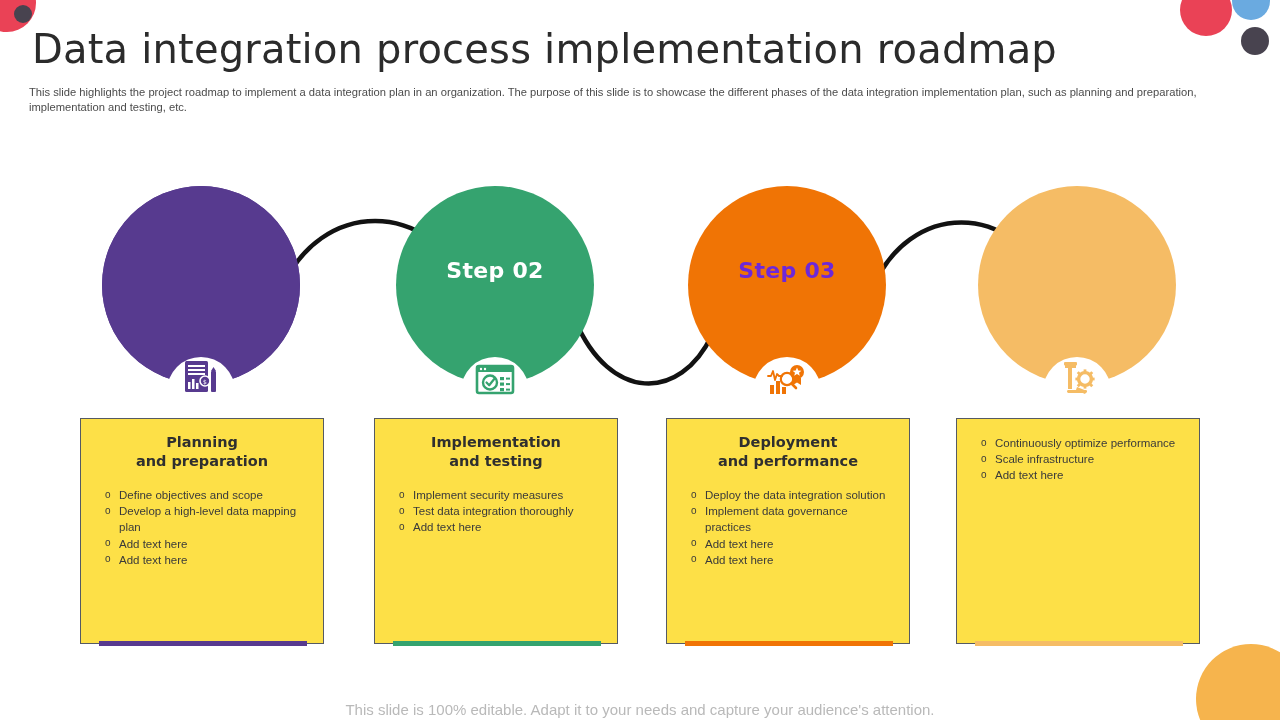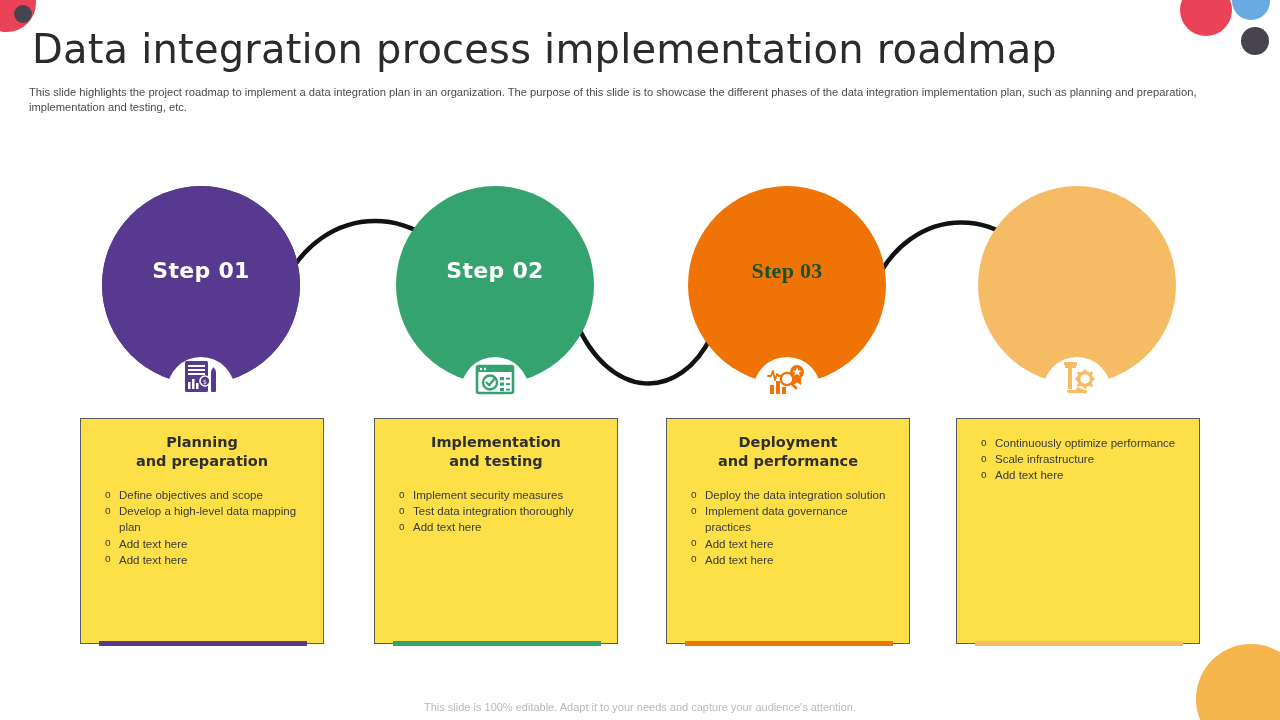--- a/index.html
+++ b/index.html
@@ -178,21 +178,21 @@
     height: 5px;
   }
 
   
   .footer-note {
     position: absolute;
     left: 0;
     top: 701px;
     width: 1280px;
     text-align: center;
-    font-size: 11px;
+    font-size: 15px;
     color: #b9b9b9;
     font-family: "Liberation Sans", sans-serif;
   }
 </style>
 </head>
 <body>
 
 <div class="deco-tl-circle"></div>
 <div class="deco-tl-dot"></div>
 <div class="deco-tr-red"></div>
@@ -211,21 +211,20 @@
     <path id="conn-3" d="M 872 120 C 908 30, 1015 30, 1050 120" fill="none" stroke="#121212" stroke-width="4.5" stroke-linecap="round"></path>
   </svg>
 
   <div class="step" style="left:102px; top:16px;">
     <div class="bubble-wrap">
       <svg class="bubble" viewBox="0 0 198 198" xmlns="http://www.w3.org/2000/svg">
         <path d="M 99 0 A 99 99 0 1 0 99 198 A 99 99 0 1 0 99 0 Z M 99 198 A 30 30 0 0 1 99 160 A 30 30 0 0 1 99 198 Z" fill="#573A8F"></path>
         <circle cx="99" cy="99" r="99" fill="#573A8F"></circle>
         <circle cx="99" cy="205" r="34" fill="#ffffff"></circle>
       </svg>
-      <div class="bubble-label" style="color:#ffffff;">Step 01</div>
       <svg class="step-icon" viewBox="0 0 42 42" xmlns="http://www.w3.org/2000/svg">
         <rect x="5" y="3" width="23" height="31" rx="1.5" fill="#573A8F"></rect>
         <rect x="8" y="7" width="17" height="2" fill="#ffffff"></rect>
         <rect x="8" y="11" width="17" height="2" fill="#ffffff"></rect>
         <rect x="8" y="15" width="17" height="2" fill="#ffffff"></rect>
         <rect x="8" y="24" width="2.5" height="7" fill="#ffffff"></rect>
         <rect x="12" y="21" width="2.5" height="10" fill="#ffffff"></rect>
         <rect x="16" y="25" width="2.5" height="6" fill="#ffffff"></rect>
         <circle cx="25" cy="23" r="5" fill="#573A8F" stroke="#ffffff" stroke-width="1.6"></circle>
         <text x="25" y="26" font-size="6" fill="#ffffff" text-anchor="middle" font-family="DejaVu Sans, sans-serif">$</text>
@@ -283,21 +282,21 @@
       <div class="card-bar" style="background:#35A36F;"></div>
     </div>
   </div>
 
   <div class="step" style="left:688px; top:16px;">
     <div class="bubble-wrap">
       <svg class="bubble" viewBox="0 0 198 198" xmlns="http://www.w3.org/2000/svg">
         <circle cx="99" cy="99" r="99" fill="#F07405"></circle>
         <circle cx="99" cy="205" r="34" fill="#ffffff"></circle>
       </svg>
-      <div class="bubble-label" style="color:#14532d;font-family:Liberation Serif, serif;">Step 03</div>
+      <div class="bubble-label" style="color:#6d28d9;">Step 03</div>
       <svg class="step-icon" viewBox="0 0 42 42" xmlns="http://www.w3.org/2000/svg">
         <path d="M 2 18 L 5 18 L 7 13 L 9 22 L 11 16 L 13 18 L 16 18" fill="none" stroke="#F07405" stroke-width="1.8" stroke-linecap="round" stroke-linejoin="round"></path>
         <rect x="4" y="27" width="4" height="9" fill="#F07405"></rect>
         <rect x="10" y="23" width="4" height="13" fill="#F07405"></rect>
         <rect x="16" y="29" width="4" height="7" fill="#F07405"></rect>
         <circle cx="21" cy="21" r="6.2" fill="none" stroke="#F07405" stroke-width="2.2"></circle>
         <line x1="25.5" y1="25.5" x2="30" y2="30" stroke="#F07405" stroke-width="2.6" stroke-linecap="round"></line>
         <circle cx="31" cy="14" r="7" fill="#F07405"></circle>
         <path d="M 31 9.5 L 32.3 12.4 L 35.4 12.7 L 33 14.8 L 33.8 17.8 L 31 16.1 L 28.2 17.8 L 29 14.8 L 26.6 12.7 L 29.7 12.4 Z" fill="#ffffff"></path>
         <path d="M 27 20 L 27 27 L 31 24.5 L 35 27 L 35 20 Z" fill="#F07405"></path>

